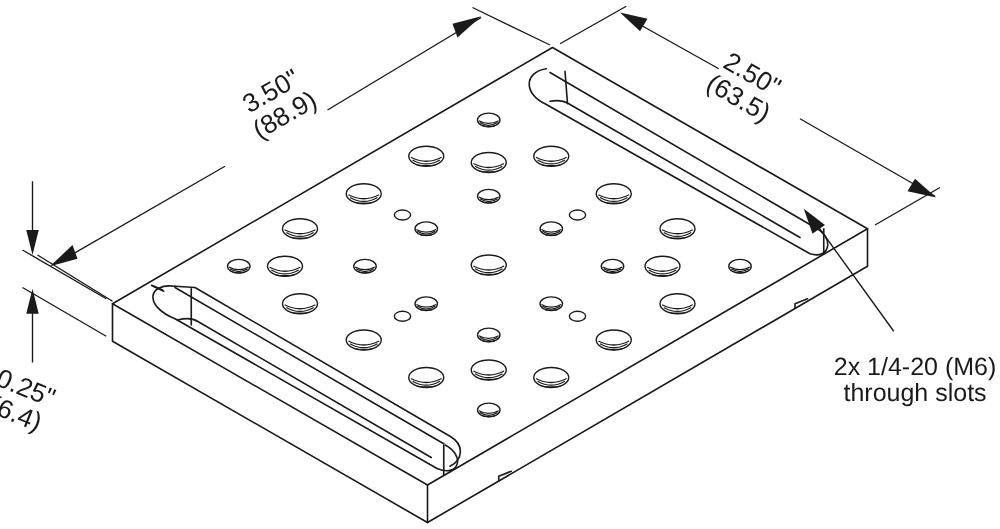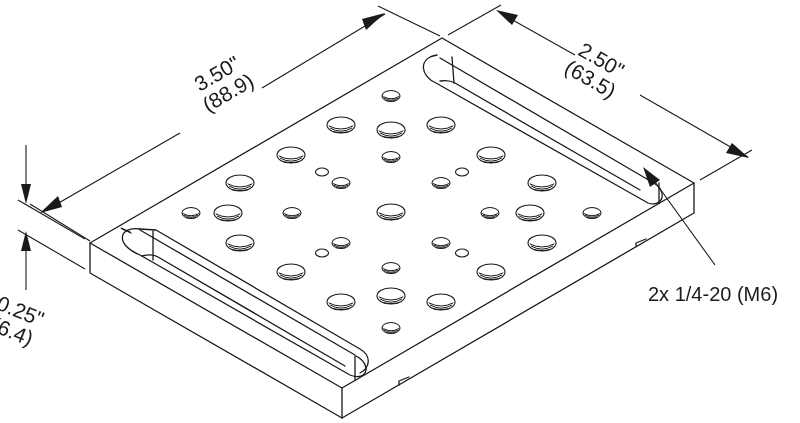--- a/index.html
+++ b/index.html
@@ -5,21 +5,21 @@
   html, body { margin: 0; padding: 0; background: #ffffff; }
   body { width: 800px; height: 423px; overflow: hidden; position: relative; font-family: "Liberation Sans", sans-serif; }
   #canvas { position: absolute; left: 0; top: 0; width: 800px; height: 423px; }
   .edge { stroke: #1a1a1a; stroke-width: 1.3; fill: none; stroke-linecap: round; stroke-linejoin: round; }
   .dim { stroke: #1a1a1a; stroke-width: 1.1; fill: none; }
   .arrowhead { fill: #1a1a1a; stroke: none; }
   .hole { stroke: #1a1a1a; stroke-width: 1.1; fill: #ffffff; }
   .ring { stroke: #1a1a1a; stroke-width: 1; fill: none; }
   .label { position: absolute; color: #1a1a1a; white-space: nowrap; line-height: 1.05; text-align: center; }
   .dimlabel { font-size: 21px; font-family: "Liberation Sans", sans-serif; }
-  .note { font-size: 20px; font-family: "Liberation Sans", sans-serif; }
+  .note { font-size: 20px; font-family: "Liberation Sans", sans-serif; margin-left: 19px; }
 </style>
 </head>
 <body>
 
 <svg id="canvas" viewBox="0 0 800 423" xmlns="http://www.w3.org/2000/svg">
 
   <g>
     <polygon class="edge" points="442,38 694,183 342,388 90,243"></polygon>
 
     <polyline class="edge" points="90,243 90,273 342,418 342,388"></polyline>
@@ -268,13 +268,14 @@
   <div>(63.5)</div>
 </div>
 
 <div class="label dimlabel" style="left:2px; top:292px; transform: rotate(22deg); transform-origin: left top;">
   <div>0.25"</div>
   <div>(6.4)</div>
 </div>
 
 <div class="label note" style="left:648px; top:284px;">
   <div>2x 1/4-20 (M6)</div>
+  <div>through slots</div>
 </div>
 
 </body></html>

